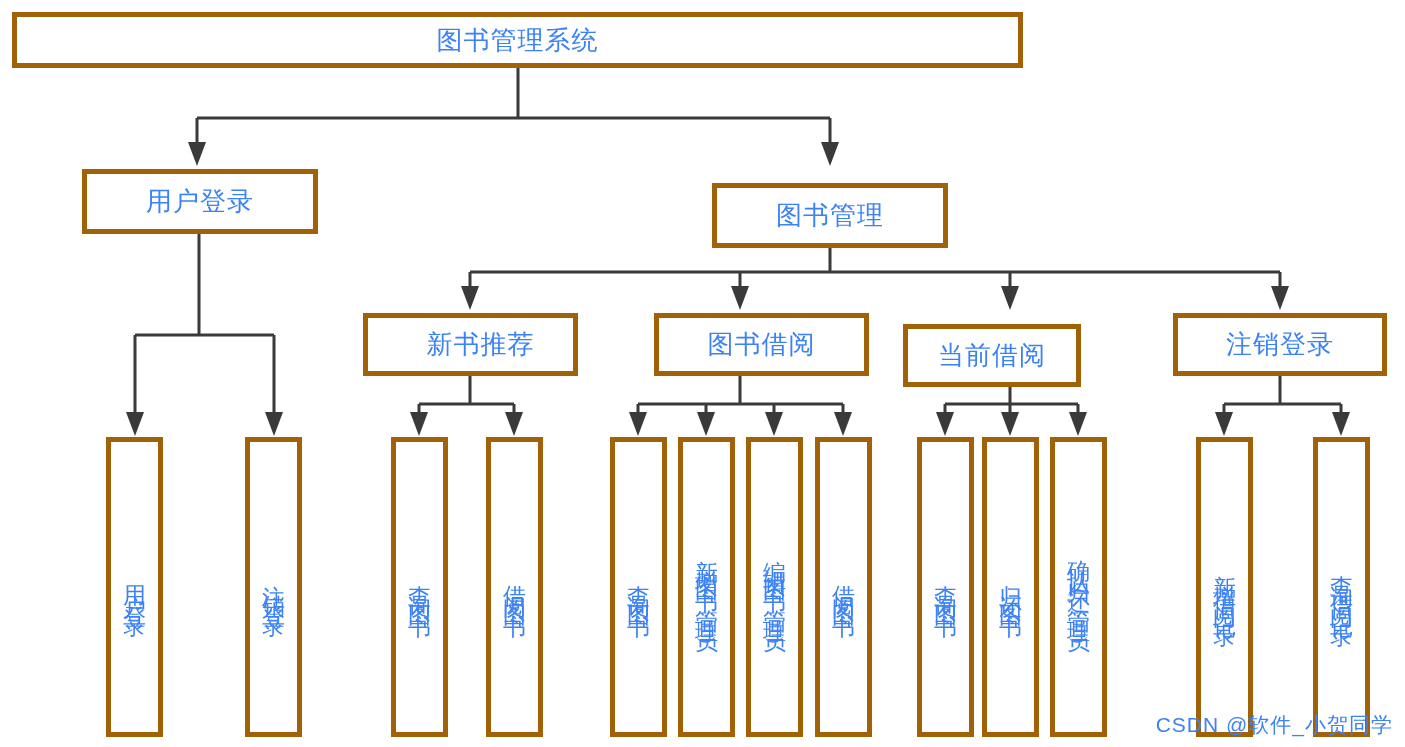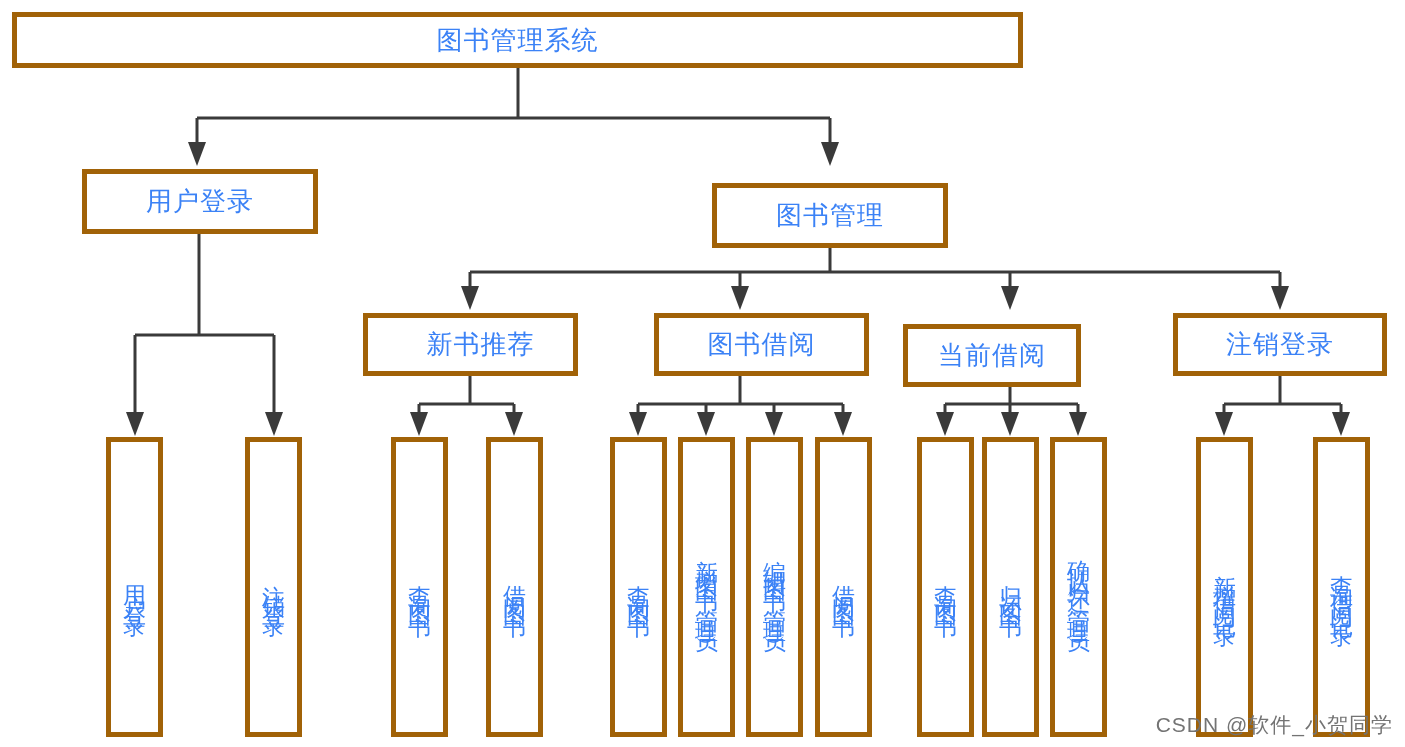--- a/index.html
+++ b/index.html
@@ -38,21 +38,21 @@
     font-size: 23px;
     letter-spacing: 10px;
     line-height: 1;
   }
   .watermark {
     position: absolute;
     right: 12px;
     bottom: 8px;
     font-size: 21px;
     letter-spacing: 1px;
-    color: #737373;
+    color: #3b82f6;
     white-space: nowrap;
   }
 </style>
 </head>
 <body>
 
 <div class="canvas">
 
   <svg class="wires" viewBox="0 0 1405 747">
     <g stroke="#3a3a3a" stroke-width="3" fill="none">

